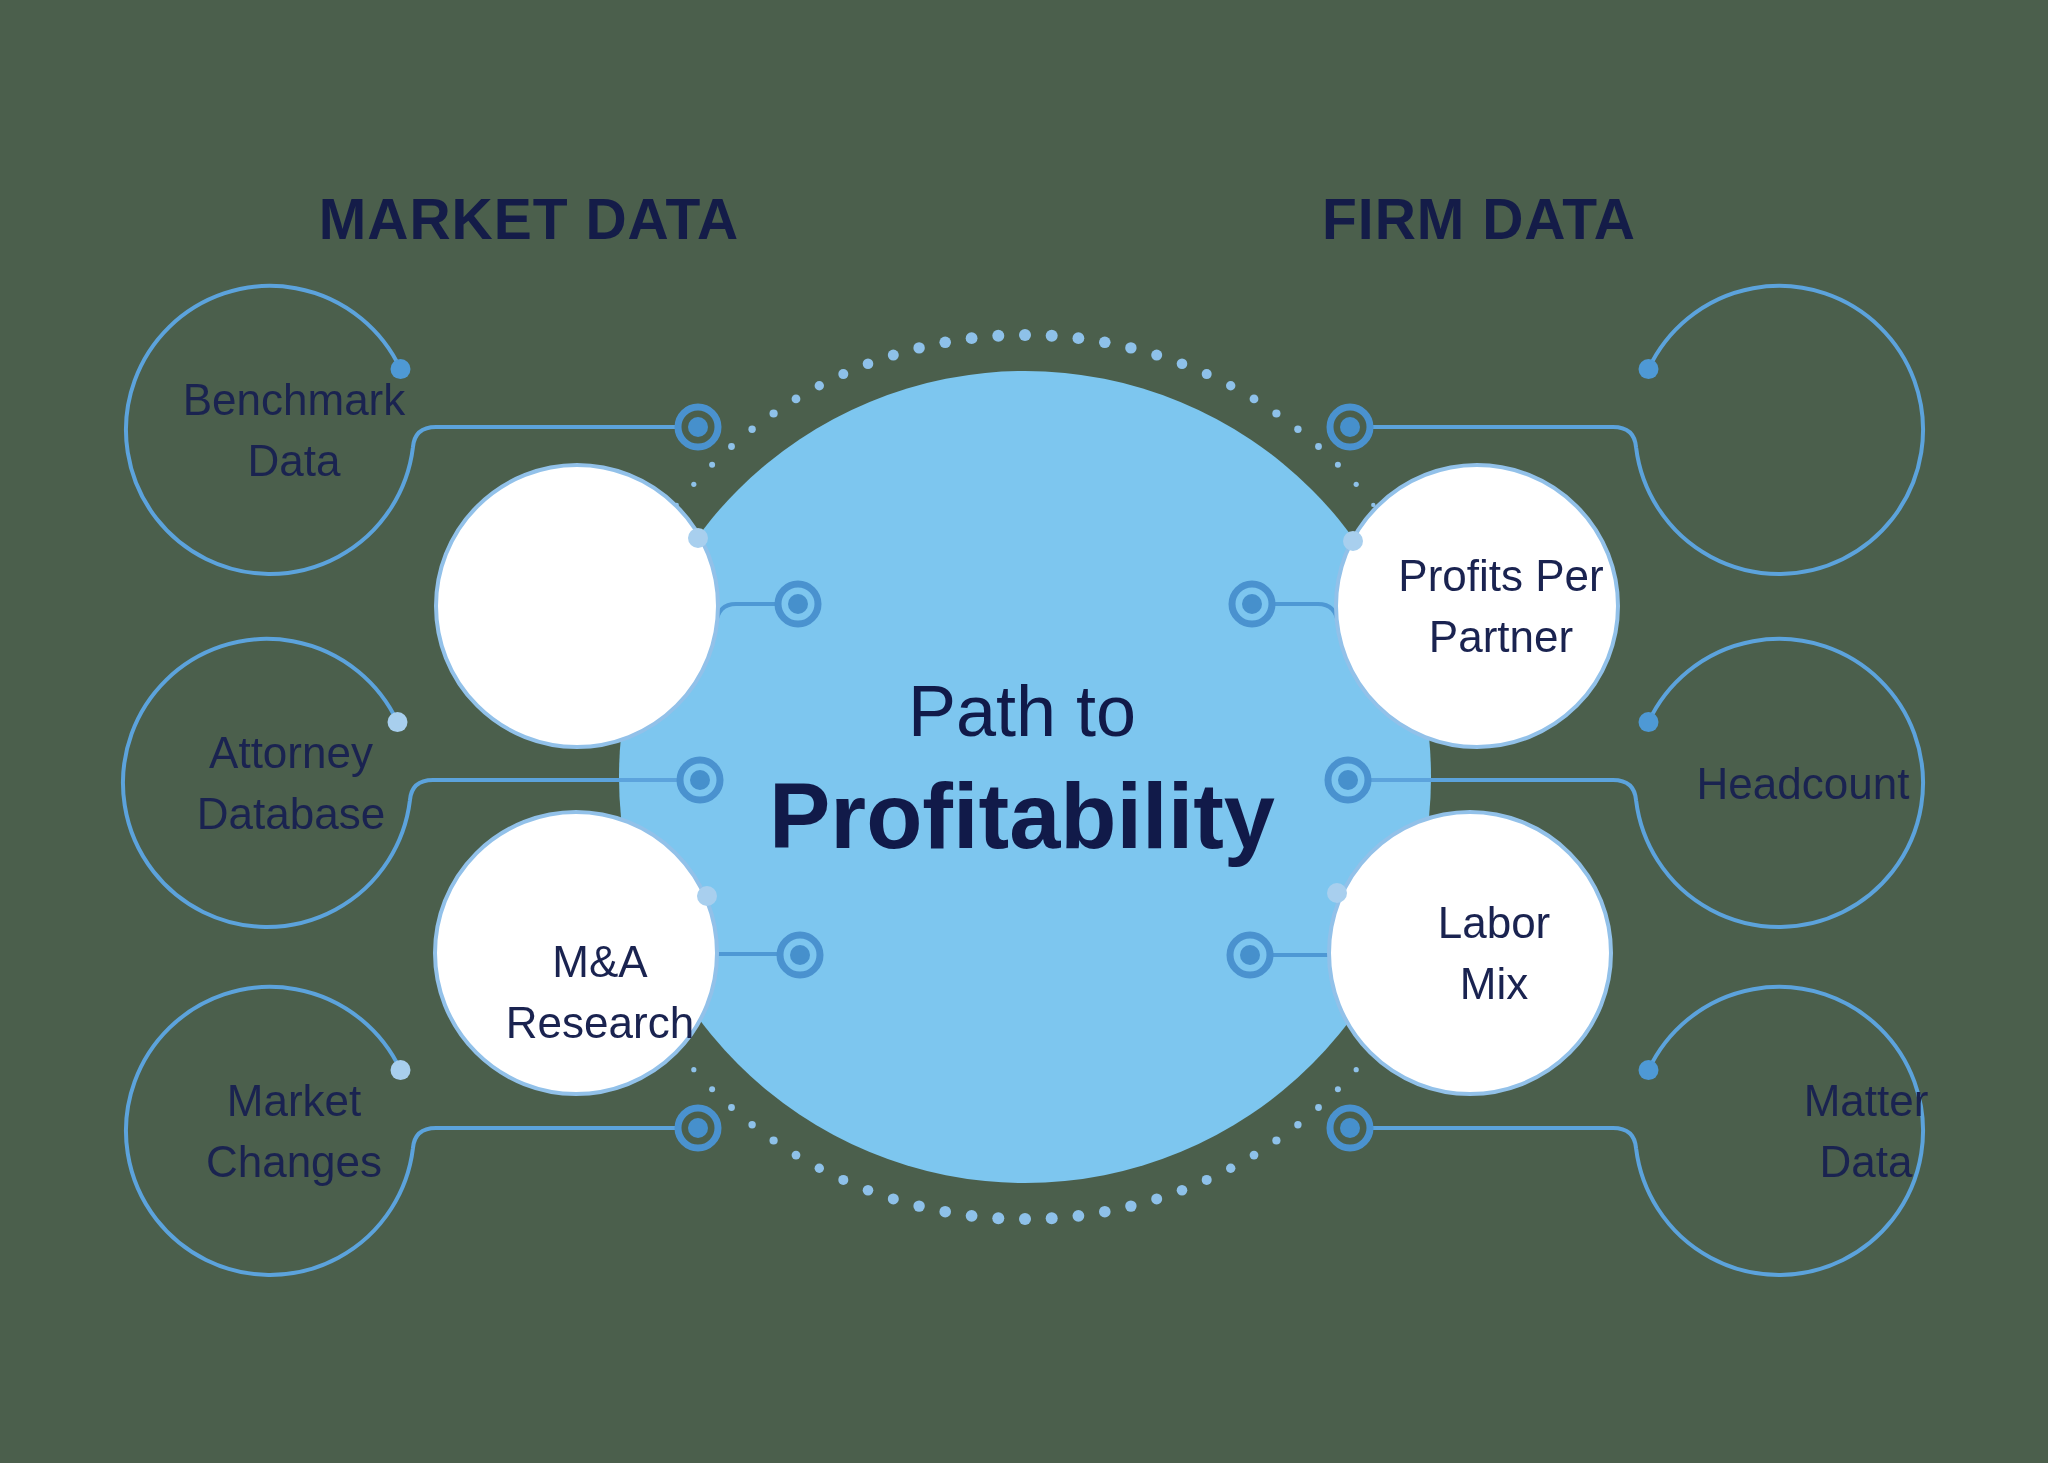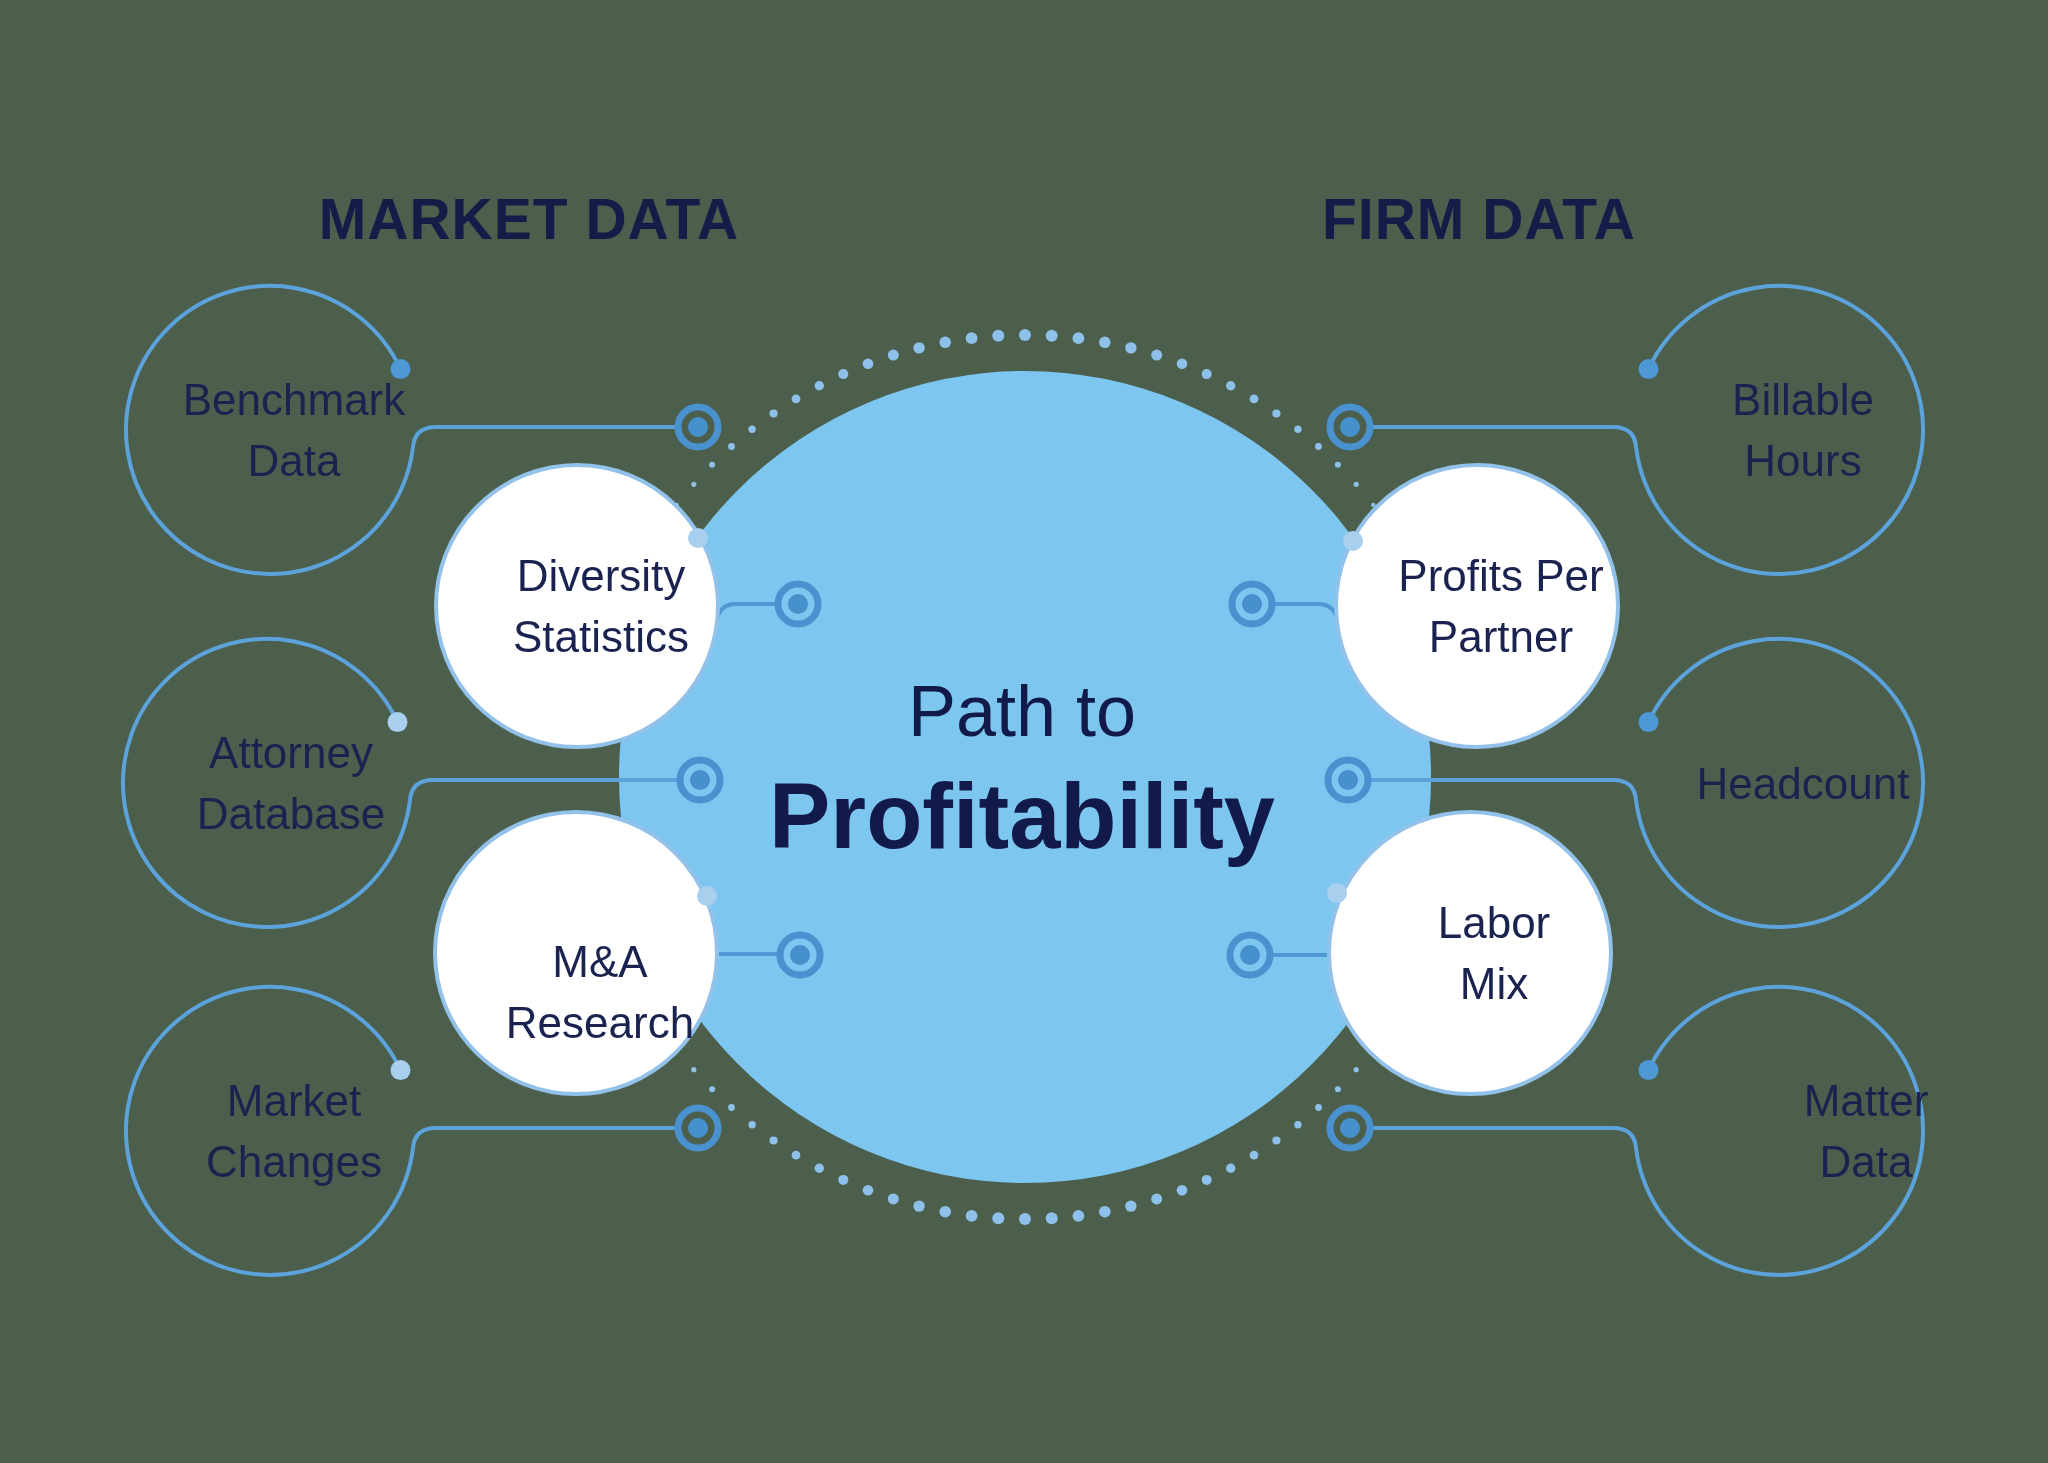--- a/index.html
+++ b/index.html
@@ -210,37 +210,29 @@
   </div>
   <div class="label" style="left:267px; top:783px;">
     <span>Attorney</span>
     <span>Database</span>
   </div>
   <div class="label" style="left:270px; top:1131px;">
     <span>Market</span>
     <span>Changes</span>
   </div>
 
-  <div class="label" style="left:1779px; top:430px;">
-    <span>Billable</span>
-    <span>Hours</span>
-  </div>
   <div class="label" style="left:1779px; top:783px;">
     <span>Headcount</span>
 
   </div>
   <div class="label" style="left:1842px; top:1131px;">
     <span>Matter</span>
     <span>Data</span>
   </div>
 
-  <div class="label" style="left:577px; top:606px;">
-    <span>Diversity</span>
-    <span>Statistics</span>
-  </div>
   <div class="label" style="left:576px; top:992px;">
     <span>M&amp;A</span>
     <span>Research</span>
   </div>
   <div class="label" style="left:1477px; top:606px;">
     <span>Profits Per</span>
     <span>Partner</span>
   </div>
   <div class="label" style="left:1470px; top:953px;">
     <span>Labor</span>

